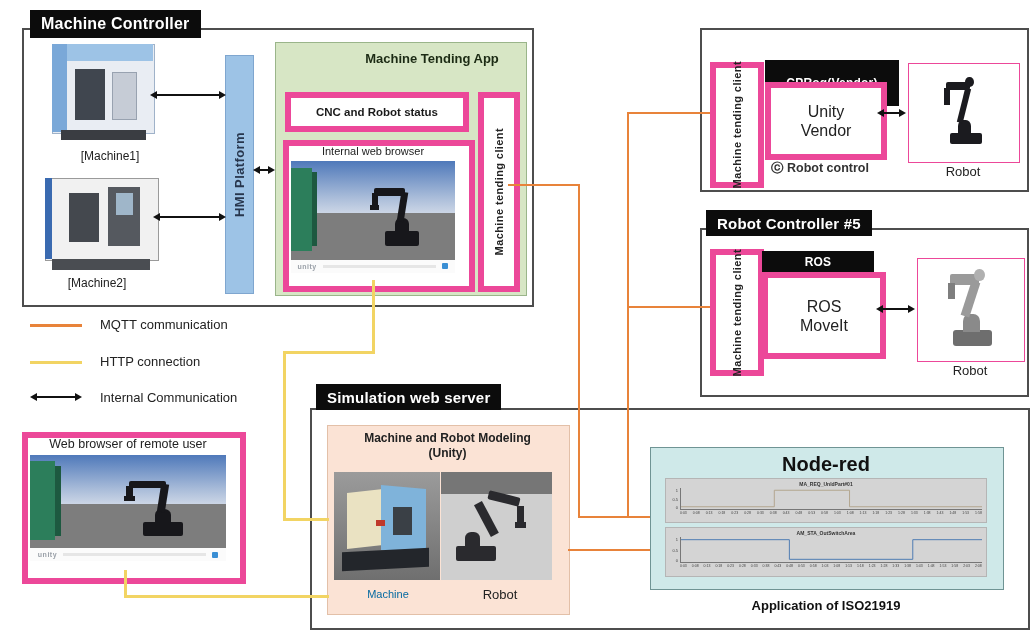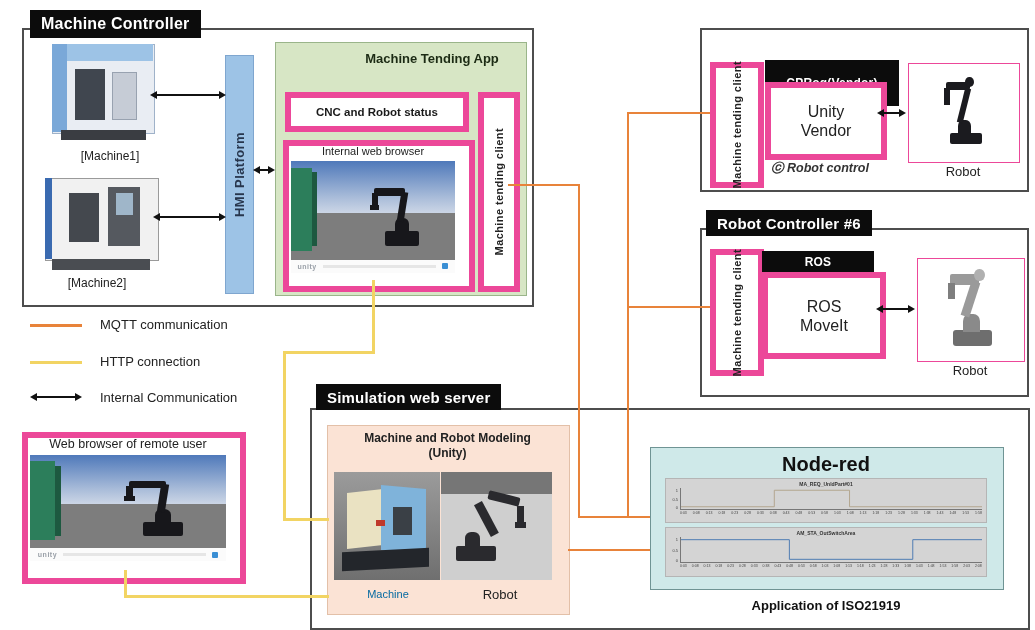--- a/index.html
+++ b/index.html
@@ -123,36 +123,36 @@
   <div class="frame" style="left:700px;top:28px;width:325px;height:160px;"></div>
 
   <div class="wbox center" style="left:710px;top:62px;width:42px;height:114px;">
     <span class="vtext">Machine tending client</span>
   </div>
   <div class="chip center" style="left:765px;top:60px;width:110px;height:22px;font-size:12px;justify-content:center;padding:12px;">CPRog(Vendor)</div>
   <div class="wbox center" style="left:765px;top:82px;width:110px;height:66px;flex-direction:column;font-size:16px;color:#222;line-height:19px;">
     <span>Unity</span>
     <span>Vendor</span>
   </div>
-  <div class="abs center" style="left:753px;top:161px;width:134px;height:15px;font-size:12.5px;font-weight:bold;color:#333;font-style:italic;">ⓒ Robot control</div>
+  <div class="abs center" style="left:753px;top:161px;width:134px;height:15px;font-size:12.5px;font-weight:bold;color:#333;">ⓒ Robot control</div>
 
   <div class="wbox" style="left:908px;top:63px;width:110px;height:98px;border-width:1px;">
     <div class="bot" style="left:18%;top:8%;width:64%;height:84%;color:#1b1b1f;">
       <div class="b-base" style="left:30%;top:74%;width:46%;height:14%;"></div>
       <div class="b-turret" style="left:42%;top:58%;width:18%;height:18%;"></div>
       <div class="b-post" style="left:46%;top:20%;width:9%;height:42%;transform:rotate(14deg);"></div>
       <div class="b-arm" style="left:24%;top:12%;width:34%;height:10%;"></div>
       <div class="b-wrist" style="left:22%;top:20%;width:8%;height:20%;"></div>
       <div style="left:52%;top:6%;width:12%;height:12%;border-radius:50%;"></div>
     </div>
   </div>
   <div class="abs center" style="left:908px;top:164px;width:110px;height:14px;font-size:13px;color:#222;">Robot</div>
 
   <div class="frame" style="left:700px;top:228px;width:325px;height:165px;"></div>
-  <div class="chip" style="left:706px;top:210px;height:26px;font-size:15px;">Robot Controller #6</div>
+  <div class="chip" style="left:706px;top:210px;height:26px;font-size:15px;">Robot Controller #5</div>
 
   <div class="wbox center" style="left:710px;top:249px;width:42px;height:115px;">
     <span class="vtext">Machine tending client</span>
   </div>
   <div class="chip center" style="left:762px;top:251px;width:112px;height:21px;font-size:12px;justify-content:center;padding:0;">ROS</div>
   <div class="wbox center" style="left:762px;top:272px;width:112px;height:75px;flex-direction:column;font-size:16px;color:#222;line-height:19px;">
     <span>ROS</span>
     <span>MoveIt</span>
   </div>
 

